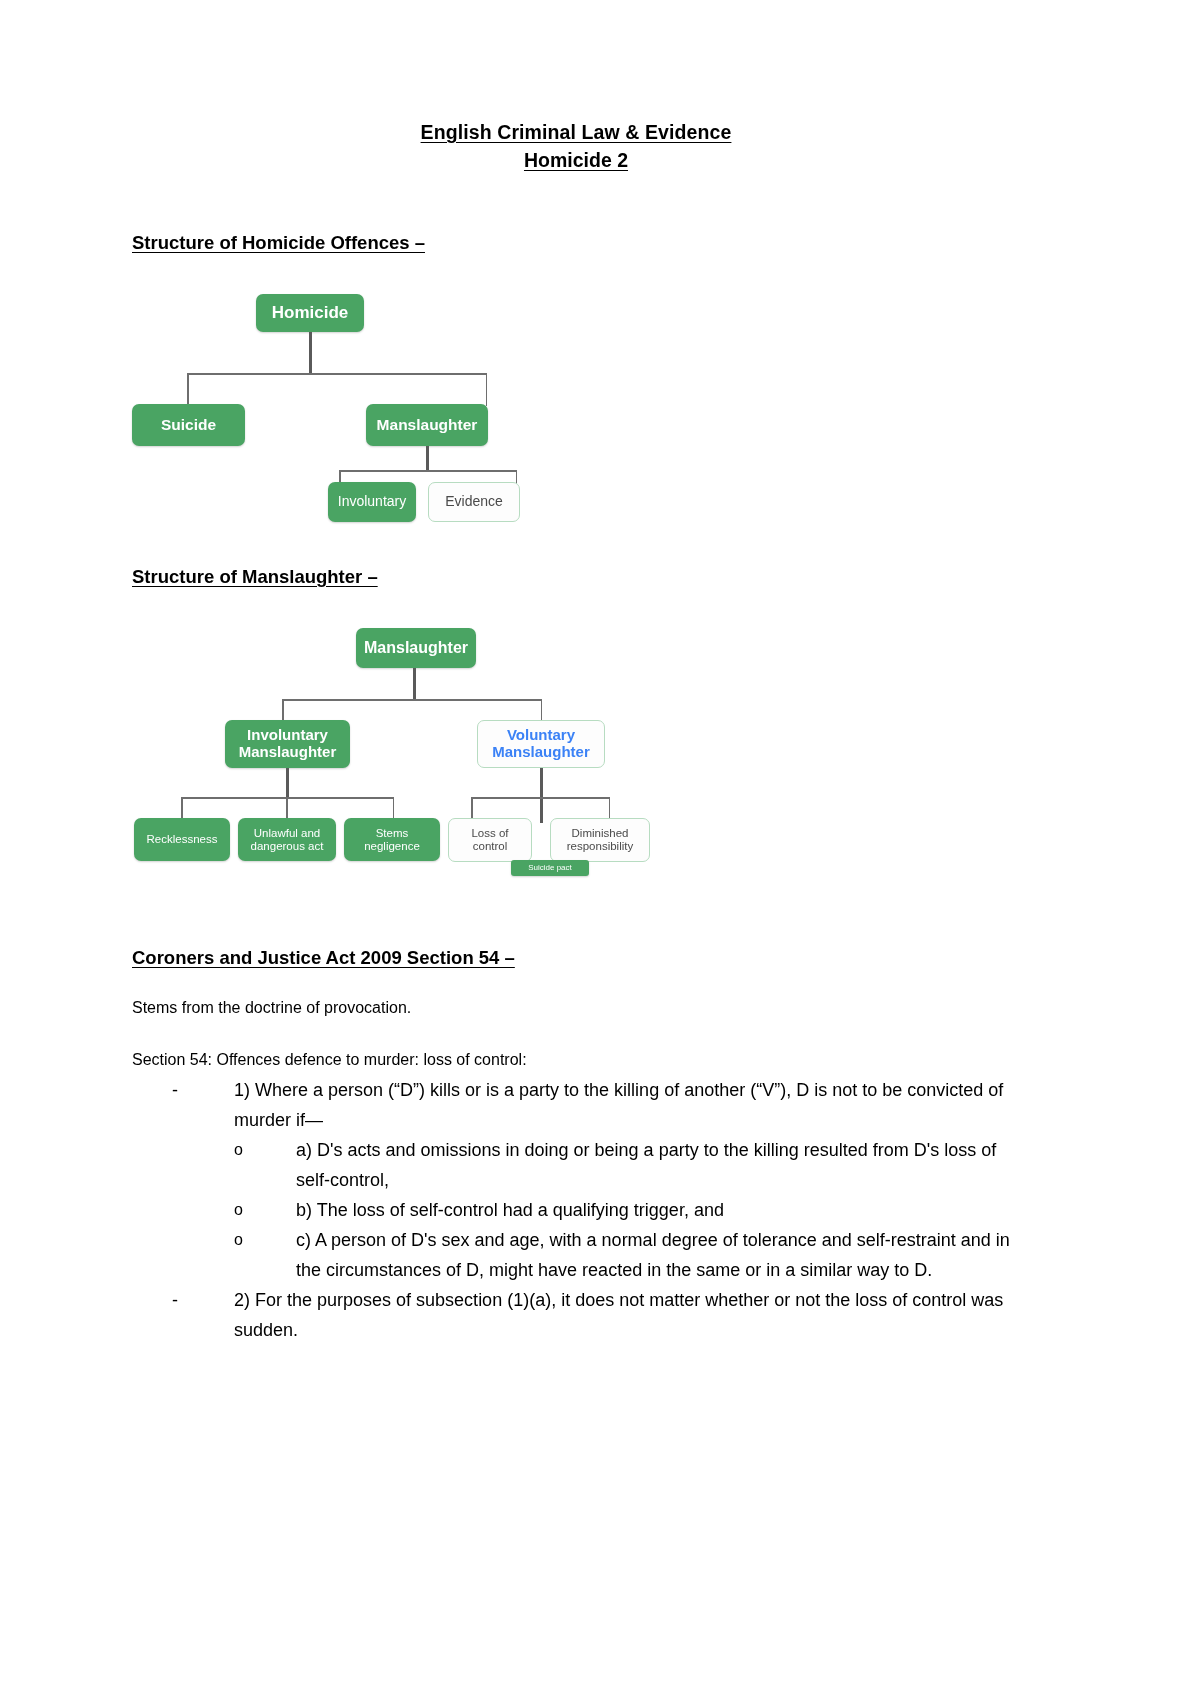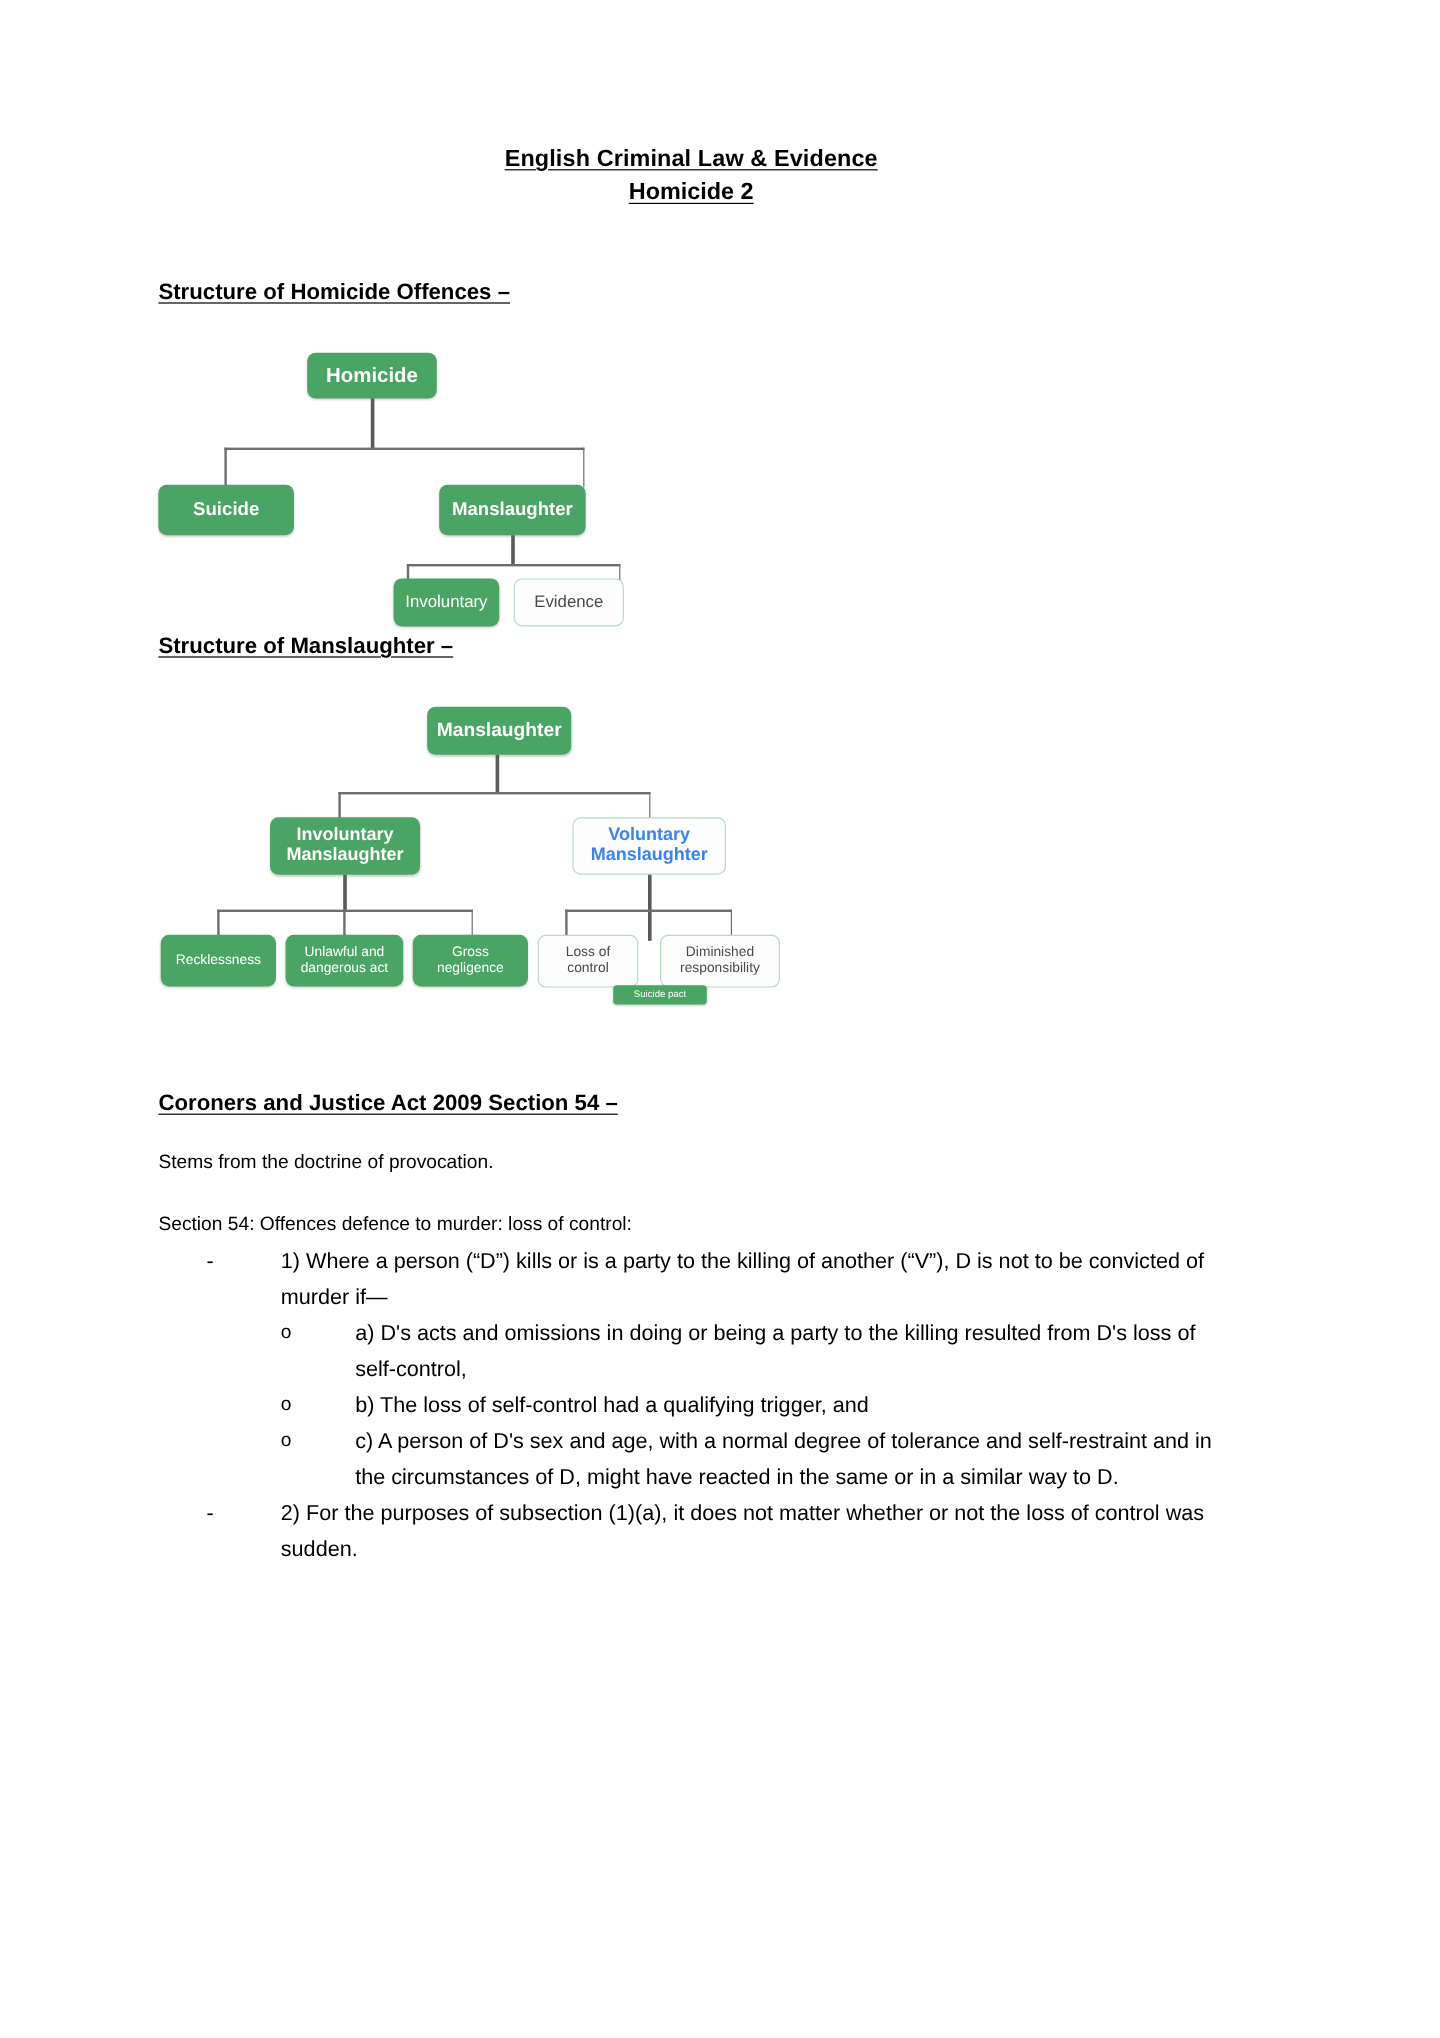--- a/index.html
+++ b/index.html
@@ -181,21 +181,21 @@
 
       <div class="connector hairline h" style="left:207px; top:196px; width:178px;"></div>
       <div class="connector hairline v" style="left:207px; top:196px; height:15px;"></div>
       <div class="connector hairline v" style="left:383.5px; top:196px; height:15px;"></div>
 
       <div class="node" style="left:196px; top:208px; width:88px; height:40px; font-size:14px; font-weight:normal;">Involuntary</div>
 
       <div class="node outline thin" style="left:296px; top:208px; width:92px; height:40px; font-size:14px;">Evidence</div>
     </div>
 
-    <div class="section-heading" style="margin-top:36px;"><span>Structure of Manslaughter –</span></div>
+    <div class="section-heading" style="margin-top:75px;"><span>Structure of Manslaughter –</span></div>
 
     <div class="diagram" id="diagram-manslaughter">
 
       <div class="node" style="left:224px; top:20px; width:120px; height:40px; font-size:16px;">Manslaughter</div>
 
       <div class="connector v" style="left:281px; top:60px; width:3px; height:32px;"></div>
       <div class="connector hairline h" style="left:150px; top:91px; width:260px;"></div>
       <div class="connector hairline v" style="left:150px; top:91px; height:24px;"></div>
       <div class="connector hairline v" style="left:408.5px; top:91px; height:24px;"></div>
 
@@ -204,21 +204,21 @@
       <div class="node outline" style="left:345px; top:112px; width:128px; height:48px; font-size:15px;">Voluntary Manslaughter</div>
 
       <div class="connector v" style="left:154px; top:160px; width:3px; height:30px;"></div>
       <div class="connector hairline h" style="left:49px; top:189px; width:213px;"></div>
       <div class="connector hairline v" style="left:49px; top:189px; height:23px;"></div>
       <div class="connector hairline v" style="left:154px; top:189px; height:23px;"></div>
       <div class="connector hairline v" style="left:260.5px; top:189px; height:23px;"></div>
 
       <div class="node" style="left:2px; top:210px; width:96px; height:43px; font-size:11.5px; font-weight:normal;">Recklessness</div>
       <div class="node" style="left:106px; top:210px; width:98px; height:43px; font-size:11.5px; font-weight:normal;">Unlawful and dangerous act</div>
-      <div class="node" style="left:212px; top:210px; width:96px; height:43px; font-size:11.5px; font-weight:normal;">Gross negligence</div>
+      <div class="node" style="left:212px; top:210px; width:96px; height:43px; font-size:11.5px; font-weight:normal;">Stems negligence</div>
 
       <div class="connector v" style="left:407.5px; top:160px; width:3px; height:55px;"></div>
       <div class="connector hairline h" style="left:339px; top:189px; width:139px;"></div>
       <div class="connector hairline v" style="left:339px; top:189px; height:23px;"></div>
       <div class="connector hairline v" style="left:476.5px; top:189px; height:23px;"></div>
 
       <div class="node outline thin" style="left:316px; top:210px; width:84px; height:44px; font-size:11.5px;">Loss of control</div>
       <div class="node outline thin" style="left:418px; top:210px; width:100px; height:44px; font-size:11.5px;">Diminished responsibility</div>
 
       <div class="node" style="left:379px; top:252px; width:78px; height:16px; font-size:8px; font-weight:normal; border-radius:3px;">Suicide pact</div>

